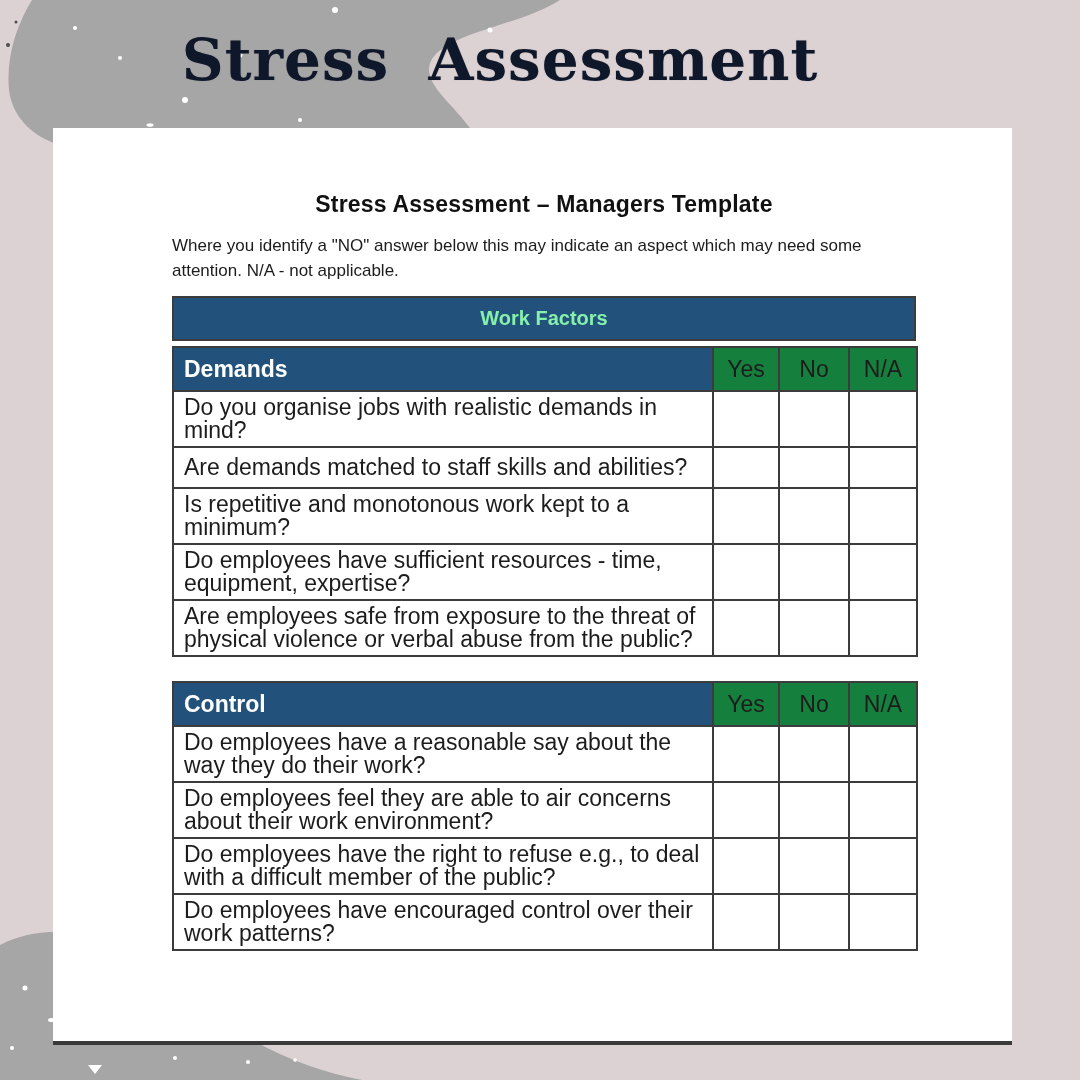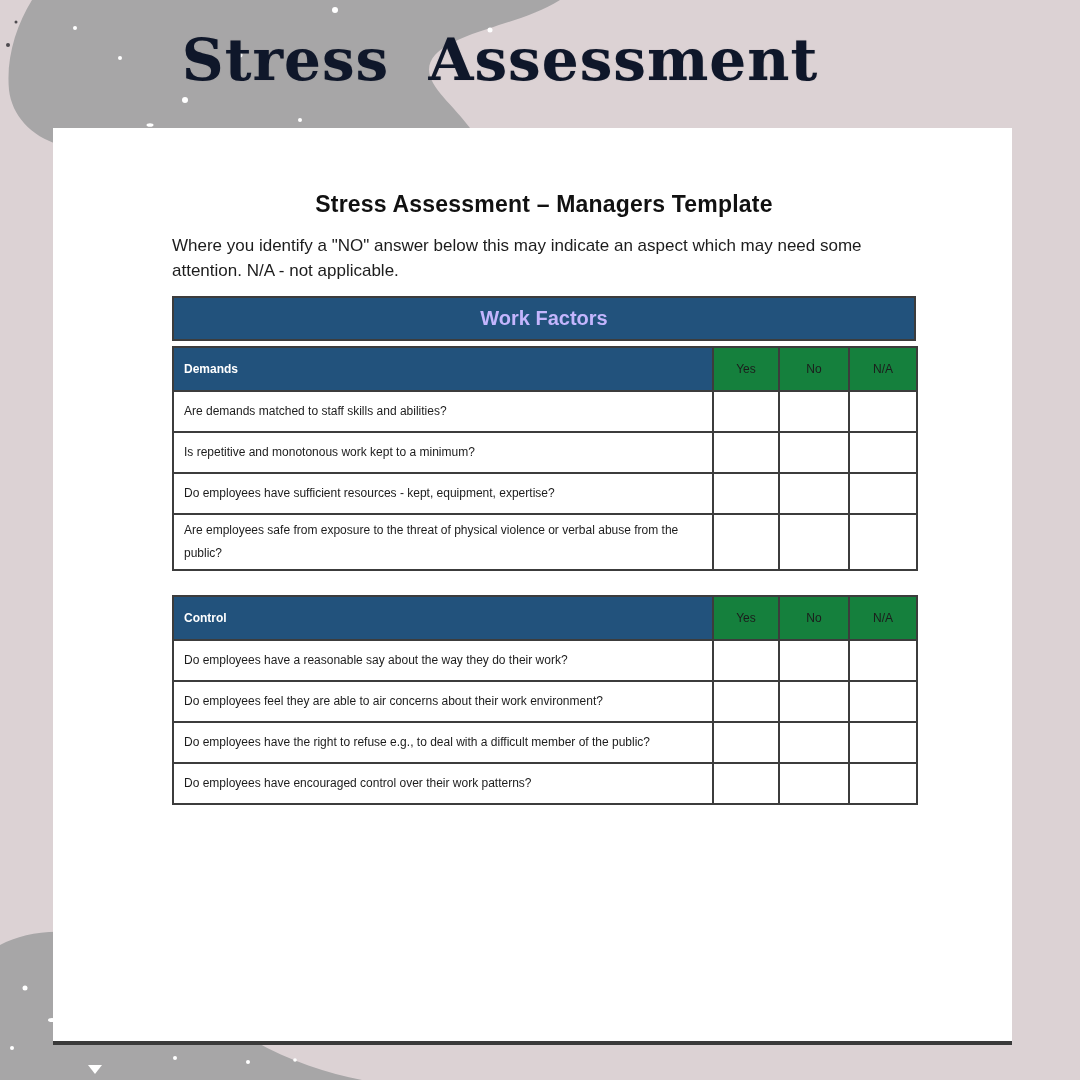--- a/index.html
+++ b/index.html
@@ -59,35 +59,35 @@
     font-size: 17px;
     line-height: 25px;
     margin-bottom: 13px;
   }
 
   .banner {
     height: 45px;
     line-height: 41px;
     border: 2px solid #3c3c3c;
     background: #22527c;
-    color: #c4b5fd;
+    color: #86efac;
     font-size: 20px;
     font-weight: bold;
     text-align: center;
     margin-bottom: 5px;
   }
 
   table.check {
     width: 744px;
     border-collapse: collapse;
     table-layout: fixed;
   }
   table.check td, table.check th {
     border: 2px solid #3c3c3c;
-    font-size: 12px;
+    font-size: 23px;
   }
   col.c-q   { width: 540px; }
   col.c-yes { width: 66px; }
   col.c-no  { width: 70px; }
   col.c-na  { width: 68px; }
 
   td.section {
     height: 44px;
     background: #22527c;
     color: #ffffff;
@@ -172,33 +172,39 @@
             <col class="c-na">
           </colgroup>
         <tbody>
             <tr>
           <td class="section">Demands</td>
           <th class="ans-h">Yes</th>
           <th class="ans-h">No</th>
           <th class="ans-h">N/A</th>
         </tr>
         <tr>
+          <td class="q">Do you organise jobs with realistic demands in mind?</td>
+          <td class="blank"></td>
+          <td class="blank"></td>
+          <td class="blank"></td>
+        </tr>
+        <tr>
           <td class="q">Are demands matched to staff skills and abilities?</td>
           <td class="blank"></td>
           <td class="blank"></td>
           <td class="blank"></td>
         </tr>
         <tr>
           <td class="q">Is repetitive and monotonous work kept to a minimum?</td>
           <td class="blank"></td>
           <td class="blank"></td>
           <td class="blank"></td>
         </tr>
         <tr>
-          <td class="q">Do employees have sufficient resources - kept, equipment, expertise?</td>
+          <td class="q">Do employees have sufficient resources - time, equipment, expertise?</td>
           <td class="blank"></td>
           <td class="blank"></td>
           <td class="blank"></td>
         </tr>
         <tr>
           <td class="q">Are employees safe from exposure to the threat of physical violence or verbal abuse from the public?</td>
           <td class="blank"></td>
           <td class="blank"></td>
           <td class="blank"></td>
         </tr>

